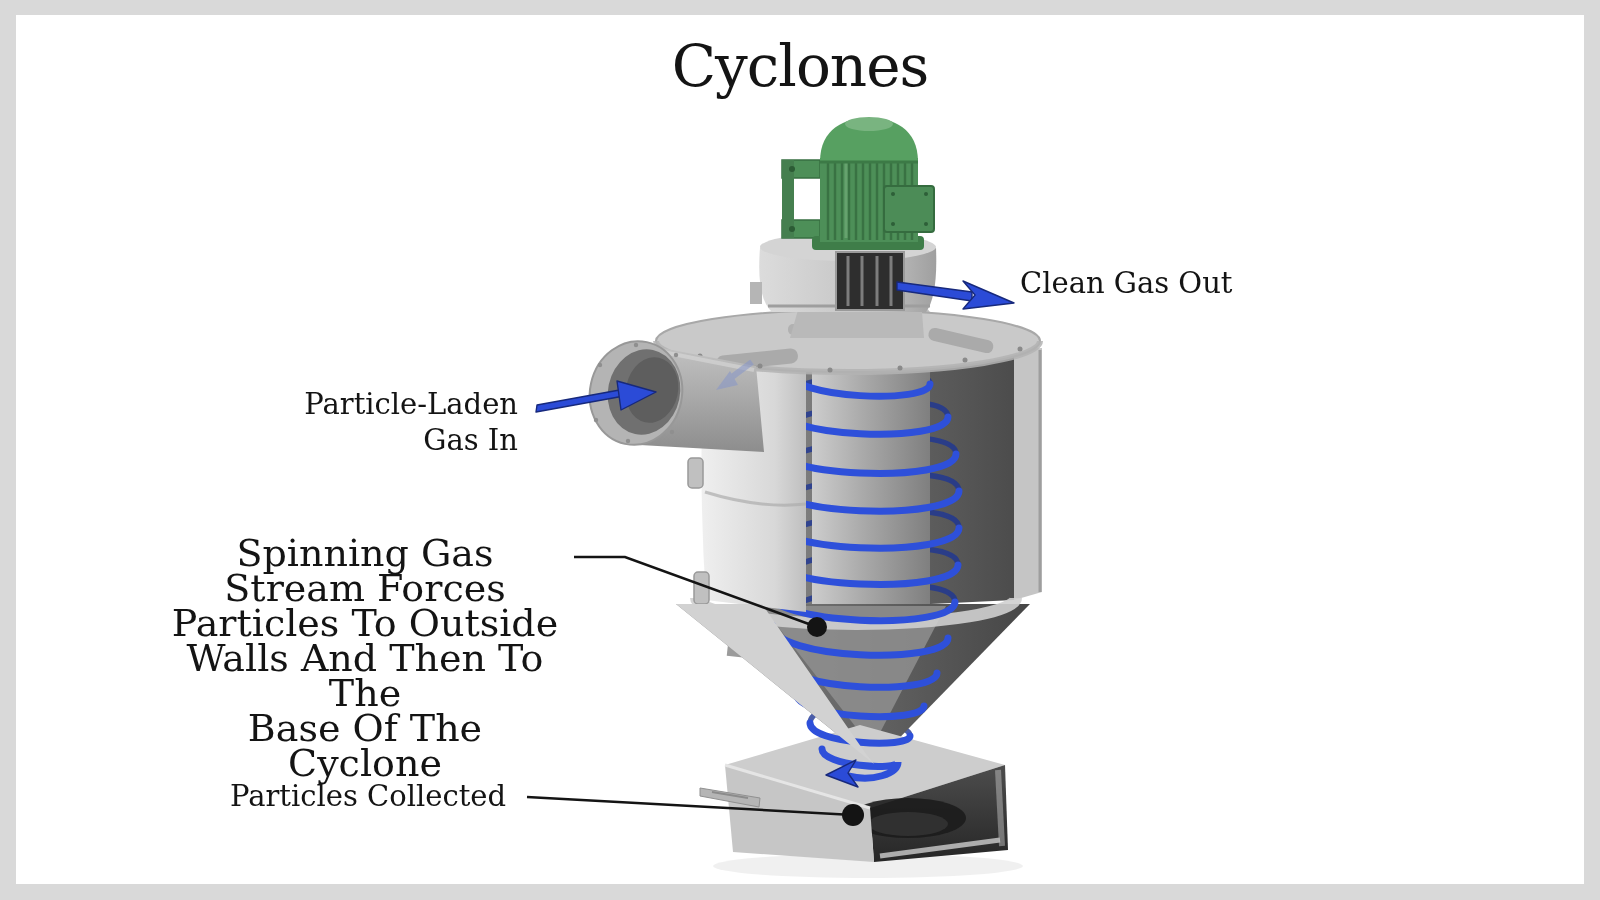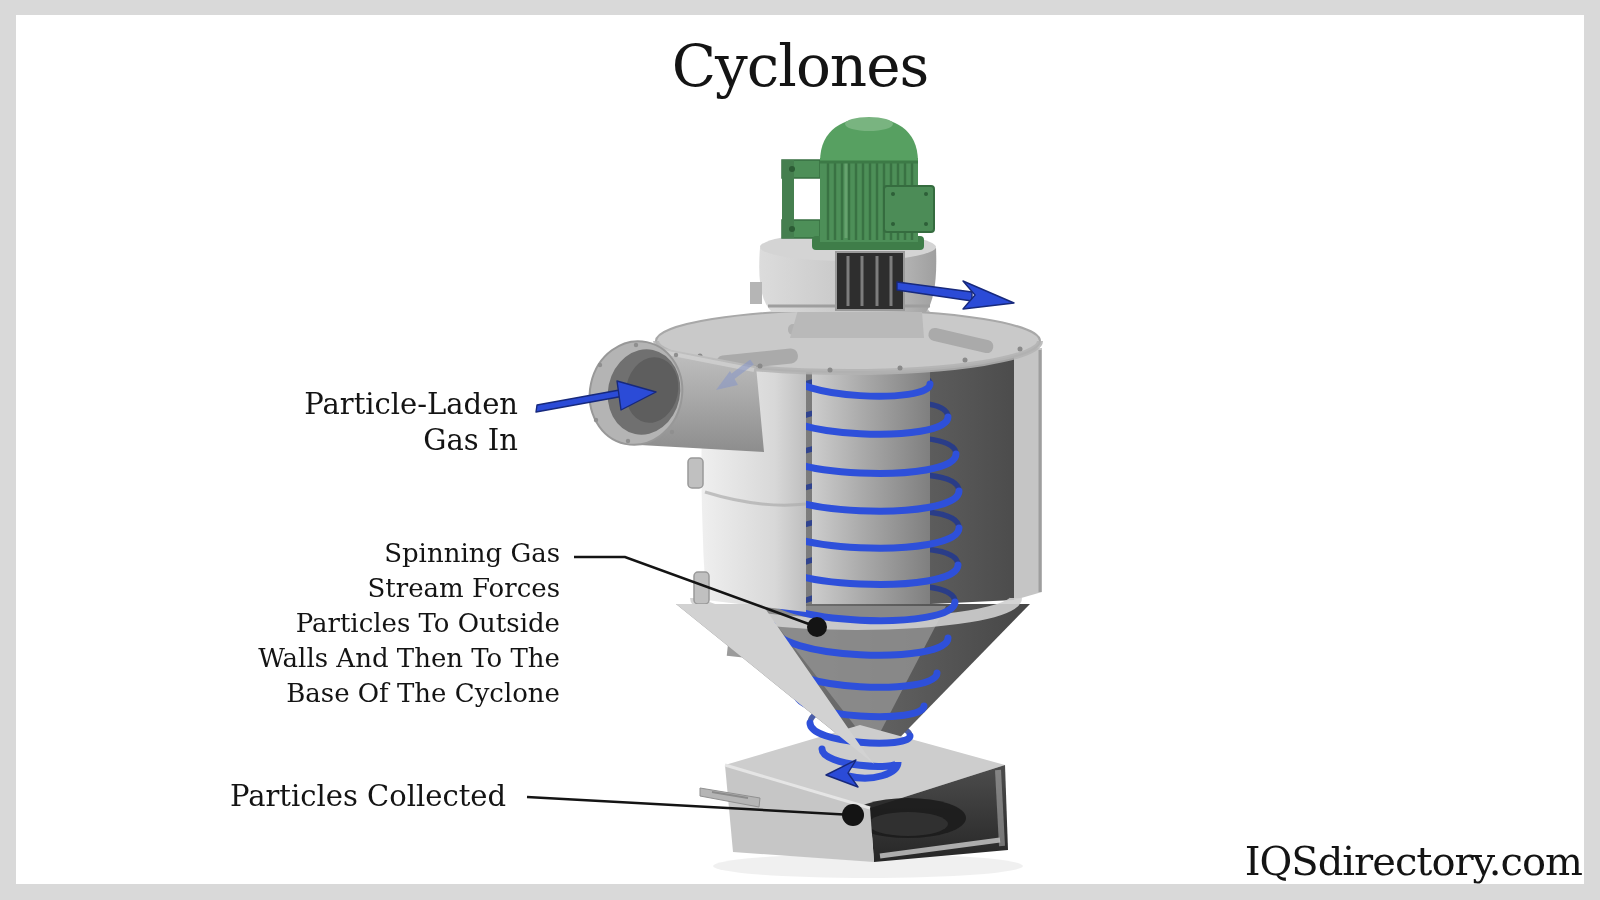--- a/index.html
+++ b/index.html
@@ -4,21 +4,21 @@
 <style>
   html,body{margin:0;padding:0;background:#888;}
   .frame{position:relative;width:1600px;height:900px;background:var(--frame-gray,#d9d9d9);overflow:hidden;
          font-family:"DejaVu Serif",serif;}
   .canvas{position:absolute;left:16px;top:15px;width:1568px;height:869px;background:var(--canvas-white,#fff);}
   svg.scene{position:absolute;left:0;top:0;width:1600px;height:900px;}
   .lbl{position:absolute;color:var(--text-black,#141414);white-space:pre-line;}
   .title{left:0;right:0;top:32px;text-align:center;font-size:58px;letter-spacing:-1px;}
   .clean-gas{left:1020px;top:266px;font-size:29px;}
   .particle-laden{left:256px;width:262px;top:386px;text-align:right;font-size:29px;line-height:36px;}
-  .spinning{left:170px;width:390px;top:536px;text-align:right;font-size:26px;line-height:35px;}
+  .spinning{left:170px;width:390px;top:536px;text-align:center;font-size:38px;line-height:35px;}
   .collected{left:230px;width:290px;top:779px;font-size:29px;}
   .watermark{right:18px;bottom:16px;font-size:40px;letter-spacing:-1px;}
   .leader{stroke:var(--leader-line-black,#141414);stroke-width:2.5;fill:none;}
   .leader-dot{fill:var(--leader-line-black,#141414);}
   .arrow{fill:var(--arrow-blue,#2b4bd7);}
   .arrow-edge{stroke:#17297c;stroke-width:1.4;stroke-linejoin:round;}
   .spiral-front{stroke:var(--spiral-blue,#2e50da);stroke-width:7;fill:none;stroke-linecap:round;}
   .spiral-back{stroke:var(--spiral-blue-dark,#1e3693);stroke-width:5.5;fill:none;opacity:.8;stroke-linecap:round;}
   .motor-green{fill:var(--motor-green,#4d8f58);}
 </style>
@@ -228,22 +228,22 @@
       <polygon class="arrow arrow-edge" points="963,281 1014,303 963,309 975,295"></polygon>
     </g>
 
     <polyline class="leader" points="574,557 625,557 817,627"></polyline>
     <circle class="leader-dot" cx="817" cy="627" r="10"></circle>
     <polyline class="leader" points="527,797 853,815"></polyline>
     <circle class="leader-dot" cx="853" cy="815" r="11"></circle>
   </svg>
 
   <div class="lbl title">Cyclones</div>
+  <div class="lbl clean-gas">Clean Gas Out</div>
   <div class="lbl particle-laden">Particle-Laden
 Gas In</div>
   <div class="lbl spinning">Spinning Gas
 Stream Forces
 Particles To Outside
 Walls And Then To The
 Base Of The Cyclone</div>
   <div class="lbl collected">Particles Collected</div>
-  <div class="lbl watermark">IQSdirectory.com</div>
 </div>
 
 </body></html>

